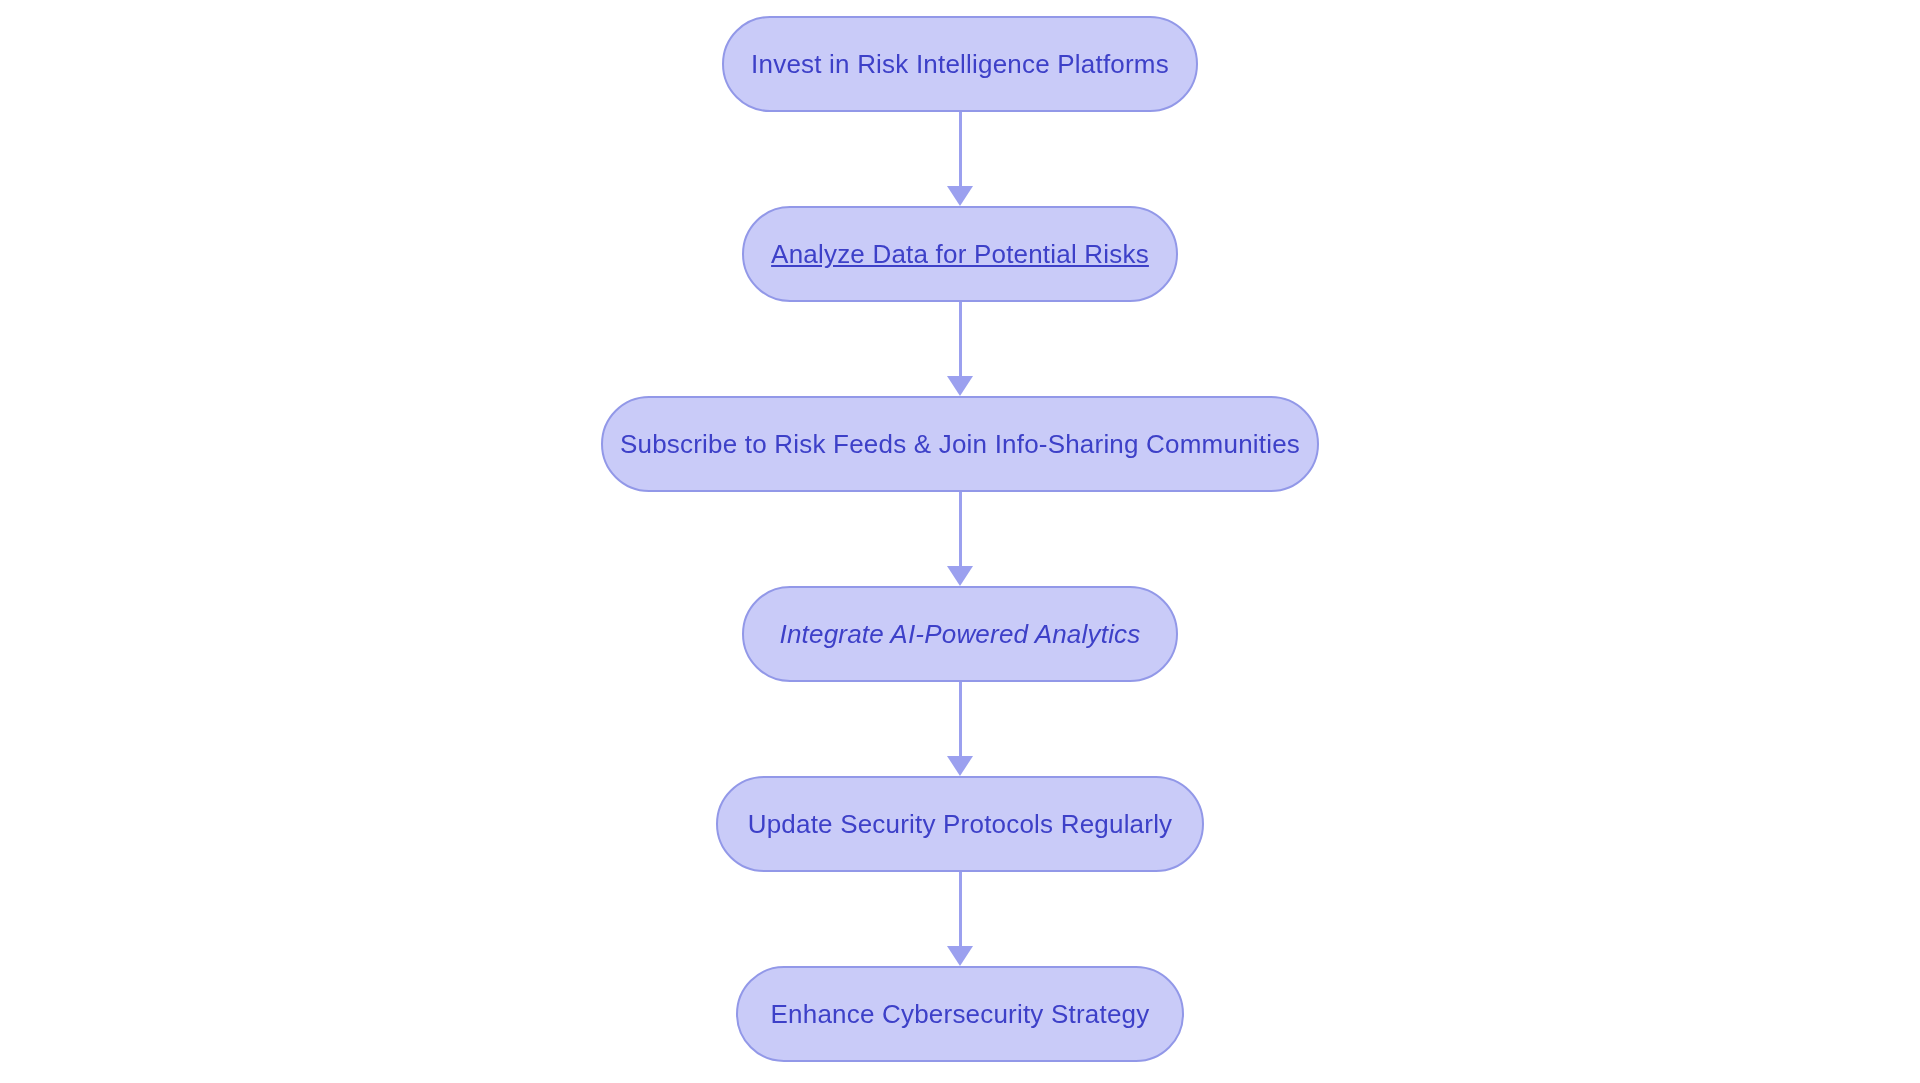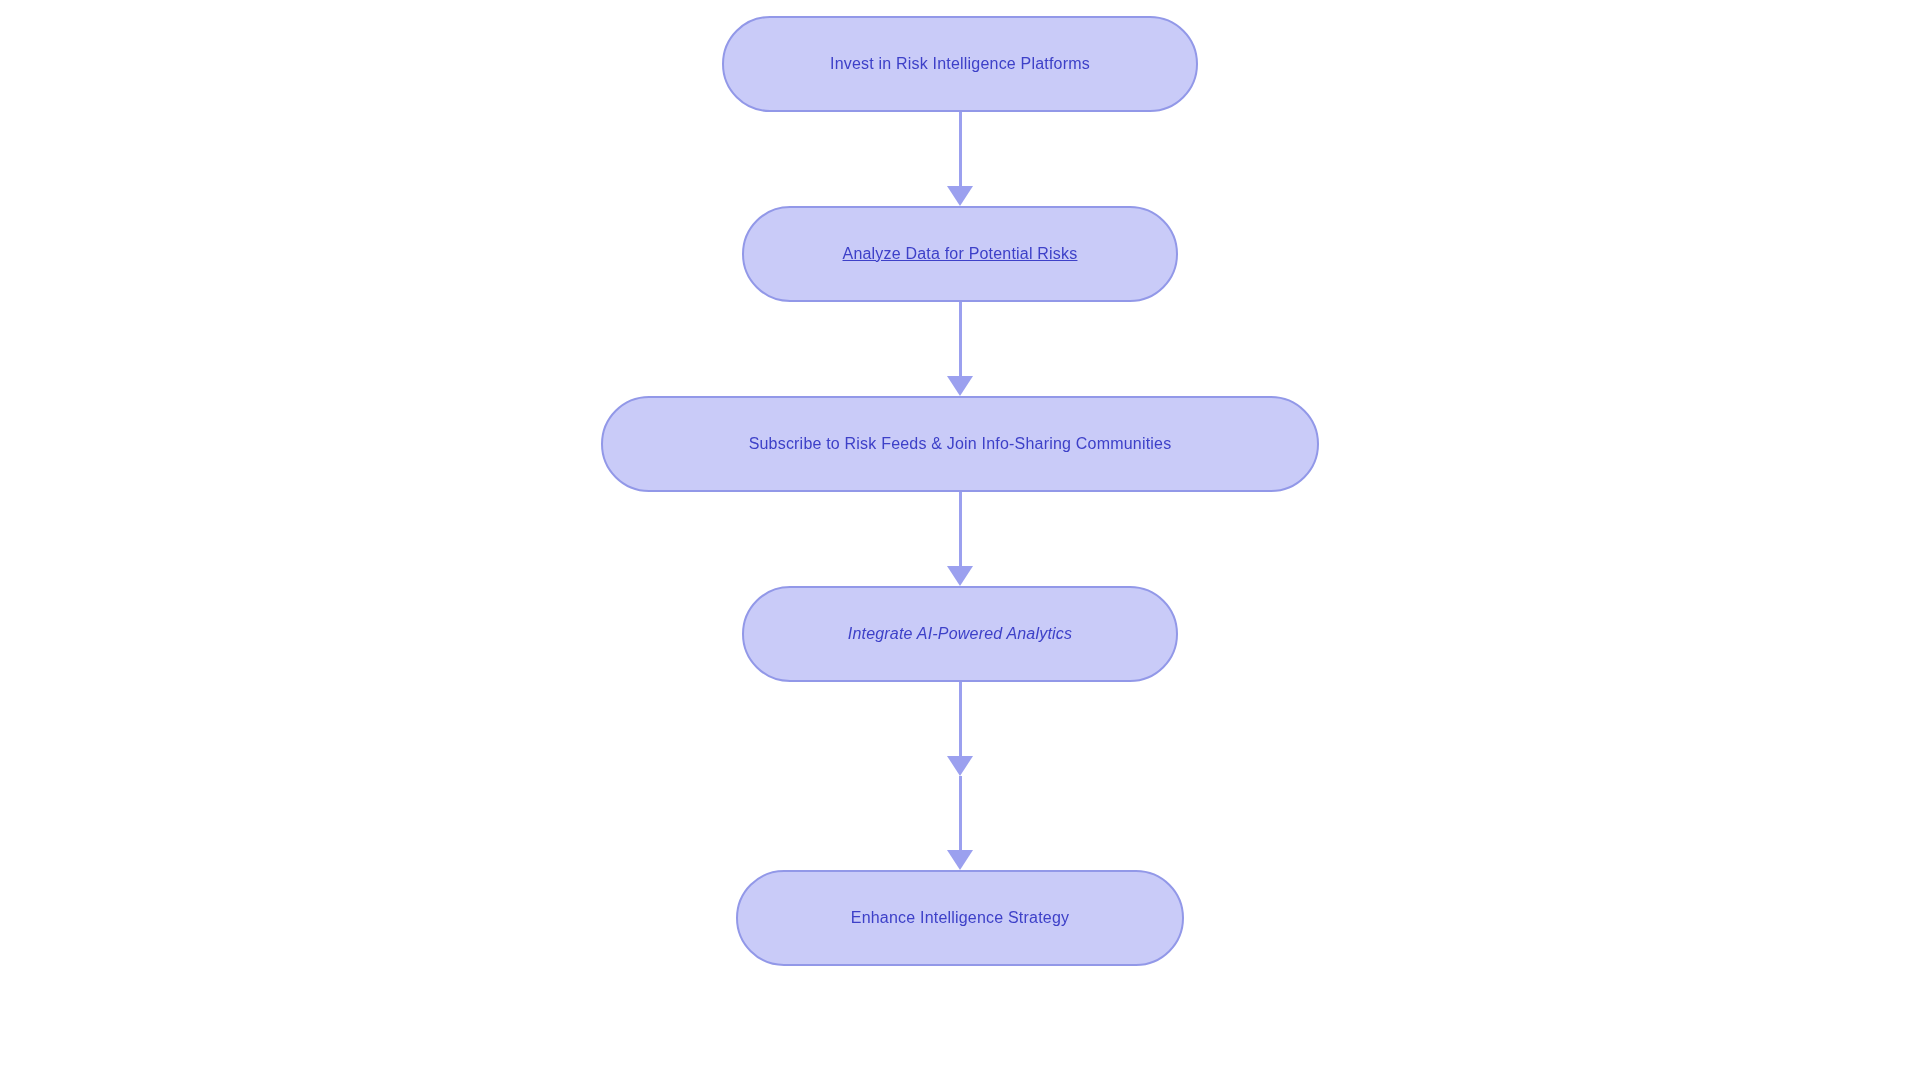--- a/index.html
+++ b/index.html
@@ -23,21 +23,21 @@
   .node {
     box-sizing: border-box;
     height: 96px;
     border-radius: 48px;
     background: #c9cbf8;
     border: 2px solid #9298e8;
     color: #3d40c8;
     display: flex;
     align-items: center;
     justify-content: center;
-    font-size: 16px;
+    font-size: 26px;
     letter-spacing: 0.2px;
     white-space: nowrap;
     text-align: center;
   }
   
   .node.n0 { width: 476px; }
   .node.n1 { width: 436px; text-decoration: underline; }
   .node.n2 { width: 718px; }
   .node.n3 { width: 436px; font-style: italic; }
   .node.n4 { width: 488px; }
@@ -97,23 +97,26 @@
 
   <div class="node n3">
     <span>Integrate AI-Powered Analytics</span>
   </div>
 
   <div class="connector">
     <div class="line"></div>
     <div class="head"></div>
   </div>
 
+  <div class="node n4">
+    <span>Update Security Protocols Regularly</span>
+  </div>
 
   <div class="connector">
     <div class="line"></div>
     <div class="head"></div>
   </div>
 
   <div class="node n5">
-    <span>Enhance Intelligence Strategy</span>
+    <span>Enhance Cybersecurity Strategy</span>
   </div>
 
 </div>
 
 </body></html>

